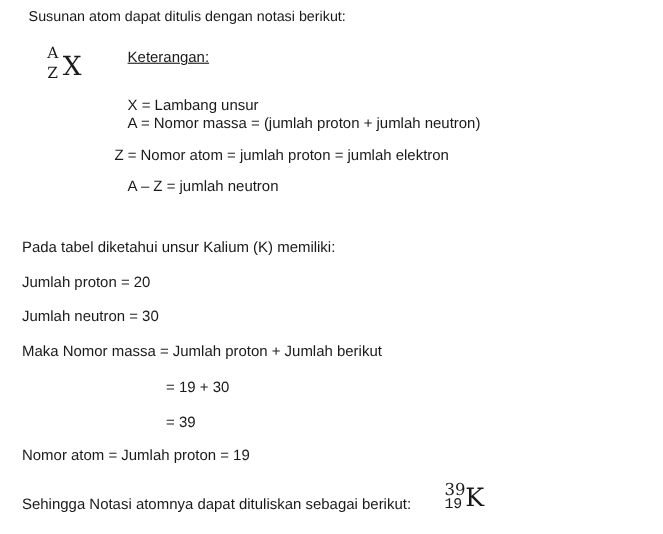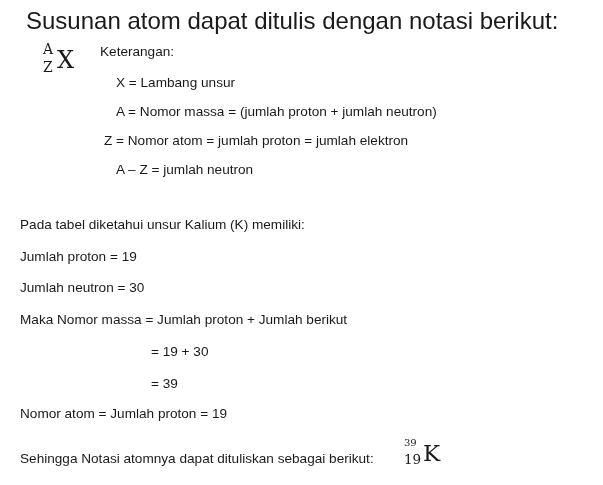--- a/index.html
+++ b/index.html
@@ -1,51 +1,51 @@
 <!DOCTYPE html>
 <html><head>
 <meta charset="utf-8">
 <style>
   html, body { margin: 0; padding: 0; background: #ffffff; }
   body { width: 603px; height: 485px; position: relative; overflow: hidden;
          font-family: "Liberation Sans", sans-serif; color: #1a1a1a; }
   .abs { position: absolute; white-space: nowrap; }
-  .title { left: 26px; top: 7px; font-size: 24px; }
+  .title { left: 26px; top: 7px; font-size: 13px; }
   .body-text { font-size: 13.6px; }
   .notation { position: absolute; font-family: "DejaVu Serif", "Liberation Serif", serif; }
   .notation .sym { position: absolute; }
   .notation .sup, .notation .sub { position: absolute; font-size: 14px; line-height: 1; }
   .notation-generic { left: 40px; top: 42px; width: 40px; height: 40px; }
   .notation-generic .sup { left: 3px; top: 0px; }
   .notation-generic .sub { left: 3px; top: 18px; }
   .notation-generic .sym { left: 17px; top: 6px; font-size: 24px; line-height: 1; }
   .notation-k { left: 404px; top: 438px; width: 50px; height: 36px; }
-  .notation-k .sup { left: 0px; top: 0px; font-size: 10px; }
-  .notation-k .sub { left: 0px; top: 15px; font-size: 13.5px; }
+  .notation-k .sup { left: 0px; top: 0px; font-size: 15px; }
+  .notation-k .sub { left: 0px; top: 15px; font-size: 13.5px; font-family: Liberation Mono, monospace; }
   .notation-k .sym { left: 19px; top: 4px; font-size: 23px; line-height: 1; }
 </style>
 </head>
 <body>
 
 <div class="abs title">Susunan atom dapat ditulis dengan notasi berikut:</div>
 
 <div class="notation notation-generic">
   <span class="sup">A</span>
   <span class="sub">Z</span>
   <span class="sym">X</span>
 </div>
 
-<div class="abs body-text" style="left:100px; top:44px;">Keterangan:</div>
-<div class="abs body-text" style="left:116px; top:75px;text-align:center;">X = Lambang unsur</div>
+<div class="abs body-text" style="left:116px; top:44px;text-decoration:underline;">Keterangan:</div>
+<div class="abs body-text" style="left:116px; top:88px;text-align:center;">X = Lambang unsur</div>
 <div class="abs body-text" style="left:116px; top:104px;">A = Nomor massa = (jumlah proton + jumlah neutron)</div>
 <div class="abs body-text" style="left:104px; top:133px;">Z = Nomor atom = jumlah proton = jumlah elektron</div>
 <div class="abs body-text" style="left:116px; top:162px;">A – Z = jumlah neutron</div>
 
 <div class="abs body-text" style="left:20px; top:217px;">Pada tabel diketahui unsur Kalium (K) memiliki:</div>
-<div class="abs body-text" style="left:20px; top:249px;">Jumlah proton = 19</div>
+<div class="abs body-text" style="left:20px; top:249px;">Jumlah proton = 20</div>
 <div class="abs body-text" style="left:20px; top:280px;">Jumlah neutron = 30</div>
 <div class="abs body-text" style="left:20px; top:312px;">Maka Nomor massa = Jumlah proton + Jumlah berikut</div>
 <div class="abs body-text" style="left:151px; top:344px;">= 19 + 30</div>
 <div class="abs body-text" style="left:151px; top:376px;">= 39</div>
 <div class="abs body-text" style="left:20px; top:406px;">Nomor atom = Jumlah proton = 19</div>
 <div class="abs body-text" style="left:20px; top:451px;">Sehingga Notasi atomnya dapat dituliskan sebagai berikut:</div>
 
 <div class="notation notation-k">
   <span class="sup">39</span>
   <span class="sub">19</span>

